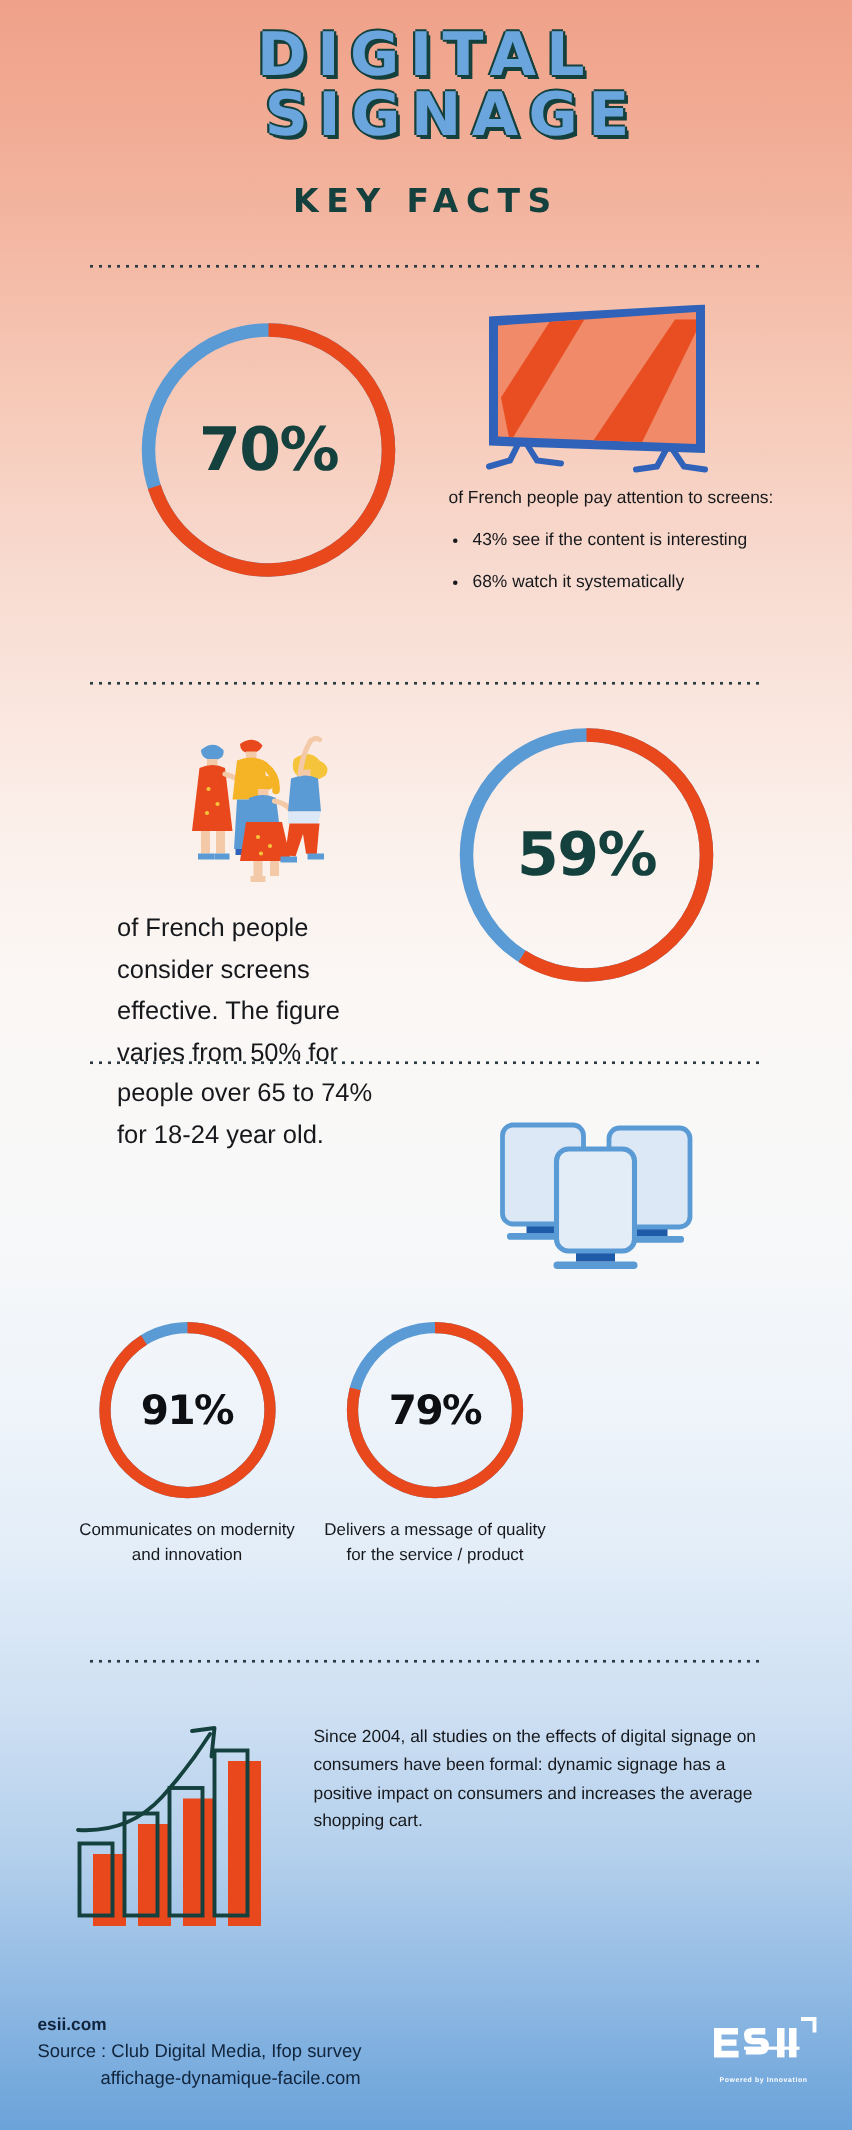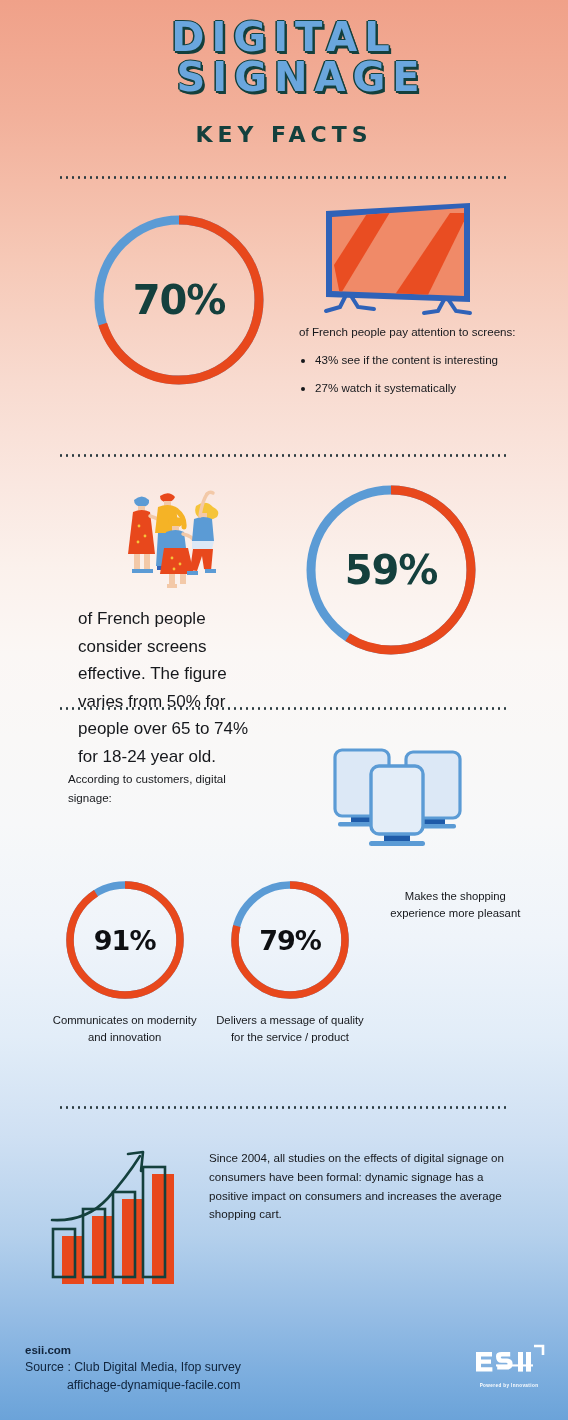--- a/index.html
+++ b/index.html
@@ -226,21 +226,21 @@
           <polygon points="16,62 52,6 74,6 22,92" fill="#E8481C" opacity="0.92"></polygon>
           <polygon points="74,96 132,10 150,10 108,96" fill="#E8481C" opacity="0.92"></polygon>
         </g>
       </svg>
     </div>
 
     <div class="sec1-text">
       <div>of French people pay attention to screens:</div>
       <ul>
         <li>43% see if the content is interesting</li>
-        <li>27% watch it systematically</li>
+        <li>68% watch it systematically</li>
       </ul>
     </div>
   </div>
 
   <div class="divider div-2"></div>
 
   <div class="sec2">
 
     <div class="people-wrap">
       <svg width="120" height="115" viewBox="0 0 120 115" aria-hidden="true">
@@ -297,21 +297,20 @@
         <circle cx="90" cy="90" r="80" fill="none" stroke="#E8481C" stroke-width="9" stroke-dasharray="296.57 206.09" stroke-dashoffset="0" transform="rotate(-90 90 90)"></circle>
       </svg>
       <div class="value">59%</div>
     </div>
   </div>
 
   <div class="divider div-3"></div>
 
   <div class="sec3">
 
-    <div class="sec3-text">According to customers, digital signage:</div>
 
     <div class="monitors-wrap">
       <svg width="160" height="120" viewBox="0 0 160 120" aria-hidden="true">
 
         <rect x="22" y="94" width="46" height="4.5" rx="2" fill="#5B9BD5"></rect>
         <rect x="35" y="85" width="22" height="9" fill="#1E5AA8"></rect>
         <rect x="19" y="22" width="54" height="66" rx="7" fill="#DCE8F6" stroke="#5B9BD5" stroke-width="3.2"></rect>
 
         <rect x="94" y="96" width="46" height="4.5" rx="2" fill="#5B9BD5"></rect>
         <rect x="107" y="87" width="22" height="9" fill="#1E5AA8"></rect>
@@ -341,21 +340,20 @@
           <svg width="124" height="124" viewBox="0 0 124 124" aria-hidden="true">
             <circle cx="62" cy="62" r="55" fill="none" stroke="#5B9BD5" stroke-width="7.5"></circle>
             <circle cx="62" cy="62" r="55" fill="none" stroke="#E8481C" stroke-width="7.5" stroke-dasharray="273.03 72.55" stroke-dashoffset="0" transform="rotate(-90 62 62)"></circle>
           </svg>
           <div class="value">79%</div>
         </div>
         <div class="stat-label">Delivers a message of quality for the service / product</div>
       </div>
 
       <div class="stat-col">
-        <div class="stat-label">Makes the shopping experience more pleasant</div>
       </div>
 
     </div>
   </div>
 
   <div class="divider div-4"></div>
 
   <div class="sec4">
 
     <div class="growth-wrap">

